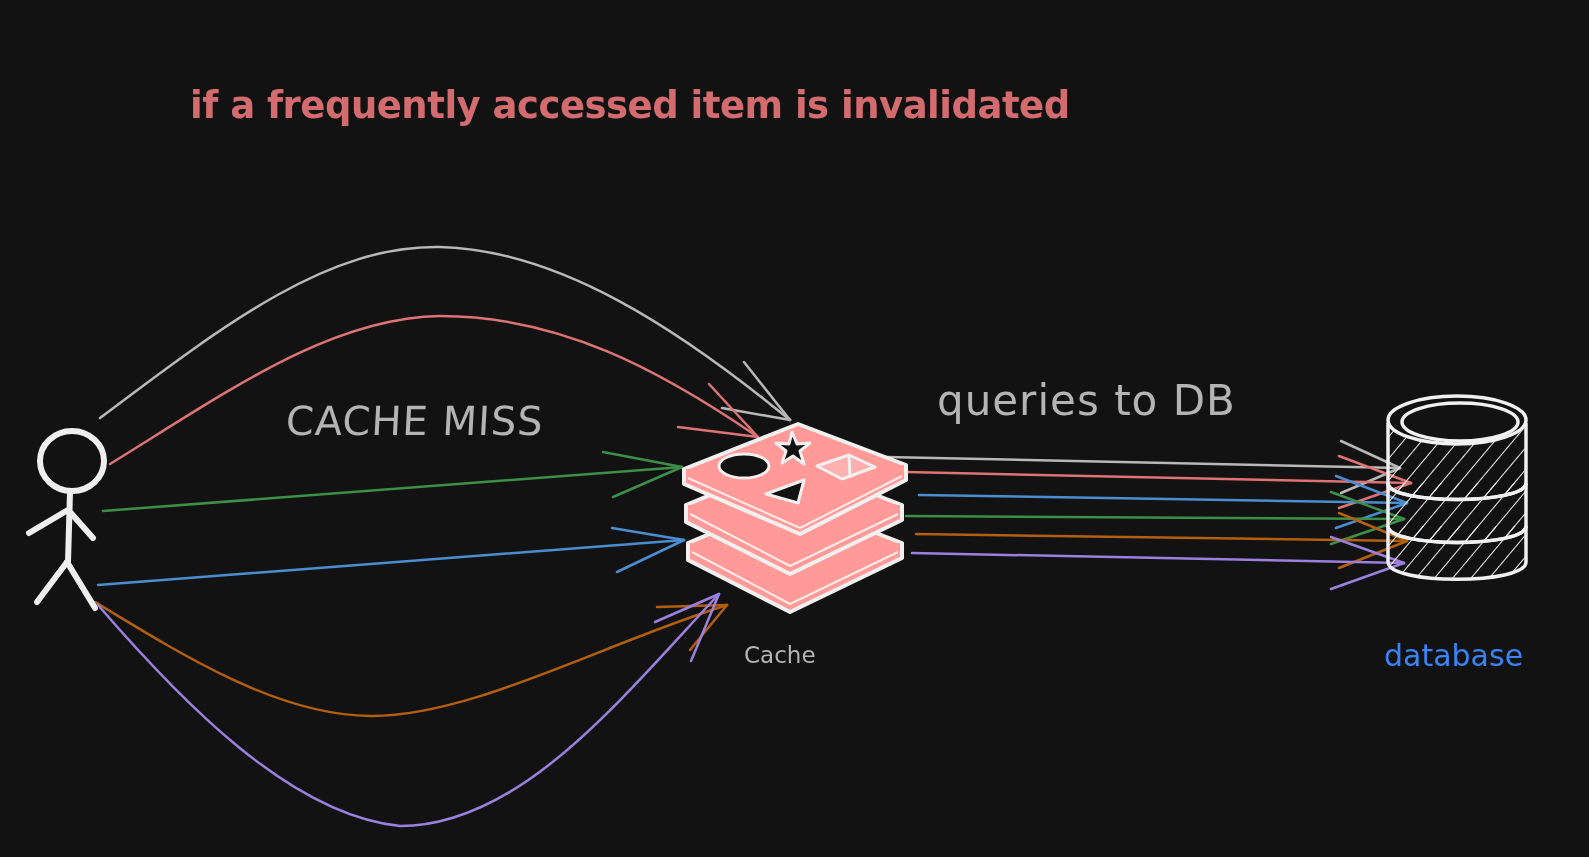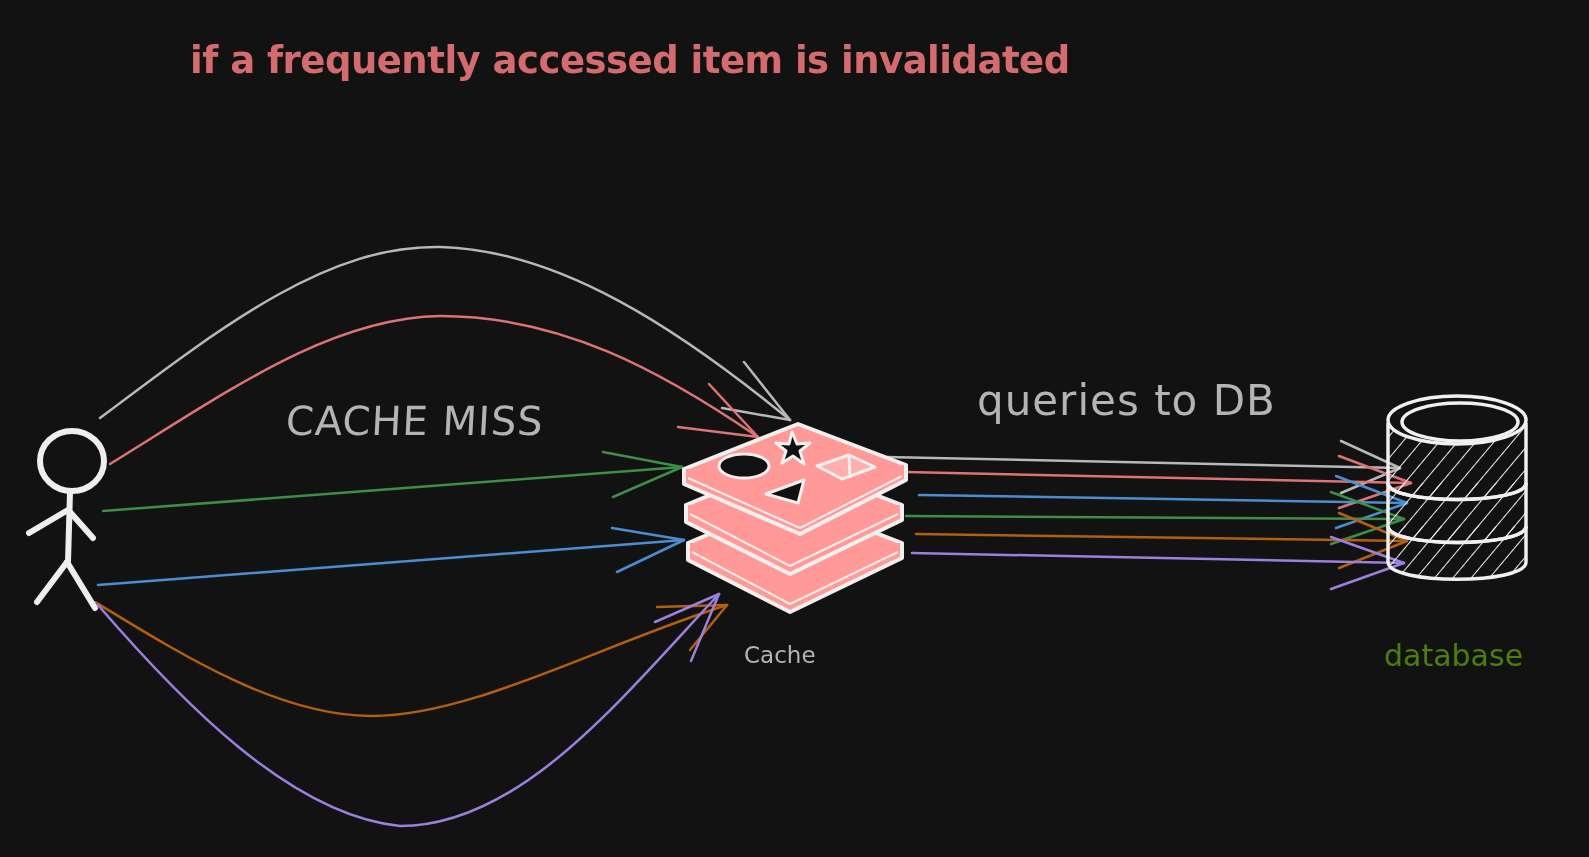--- a/index.html
+++ b/index.html
@@ -19,54 +19,53 @@
       left: 190px;
       top: 33px;
       color: #d46b6f;
       font-family: "DejaVu Sans", sans-serif;
       font-weight: bold;
       font-size: 37px;
       line-height: 55px;
       letter-spacing: -0.5px;
       white-space: nowrap;
     }
-    .headline div { display: block; }
+    .headline div { display: block; margin-top: 45px; }
     .hand {
       position: absolute;
       color: #b0b0b0;
       font-family: "DejaVu Sans", sans-serif;
       white-space: nowrap;
     }
     .cache-miss {
       left: 286px;
       top: 398px;
       font-size: 40px;
       letter-spacing: 1px;
       color: #b4b4b4;
       transform: skewX(-3deg);
     }
     .queries {
       left: 937px;
       top: 376px;
       font-size: 42px;
       letter-spacing: 1px;
       color: #b4b4b4;
-      margin-left: 40px;
     }
     .cache-label {
       left: 744px;
       top: 642px;
       font-size: 23px;
       color: #b4b4b4;
     }
     .db-label {
       left: 1384px;
       top: 638px;
       font-size: 30px;
-      color: #4d7c0f;
+      color: #3b82f6;
     }
     svg.canvas {
       position: absolute;
       left: 0;
       top: 0;
     }
   </style>
 </head>
 <body>
 

